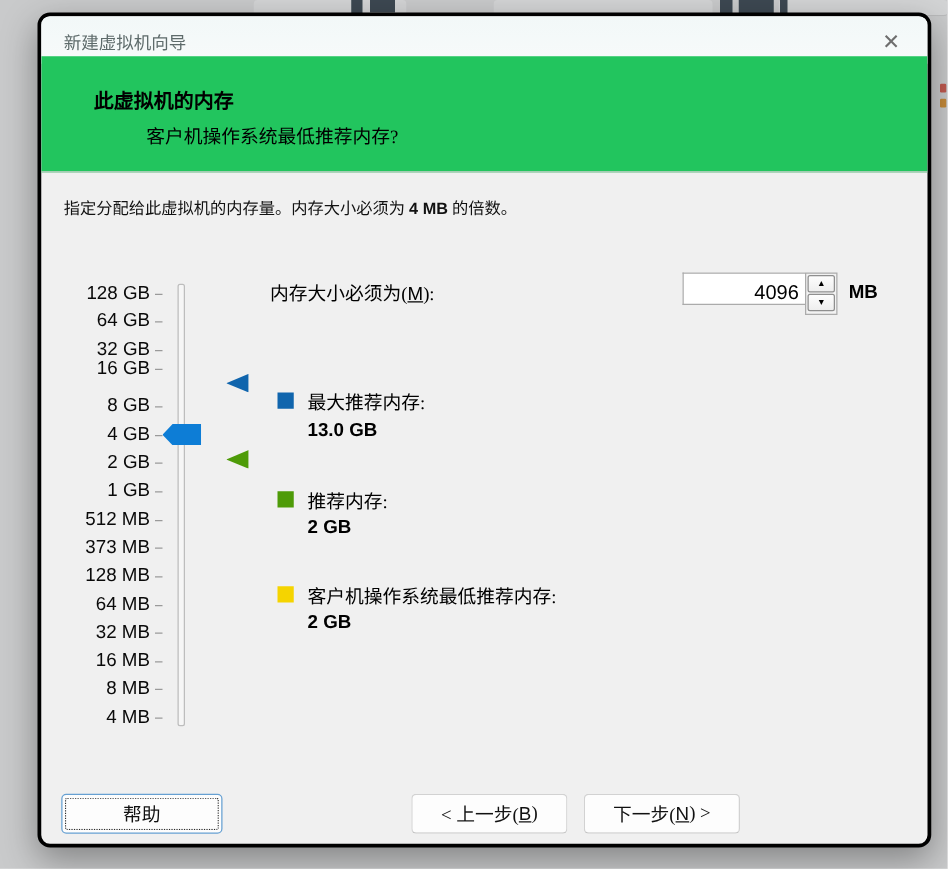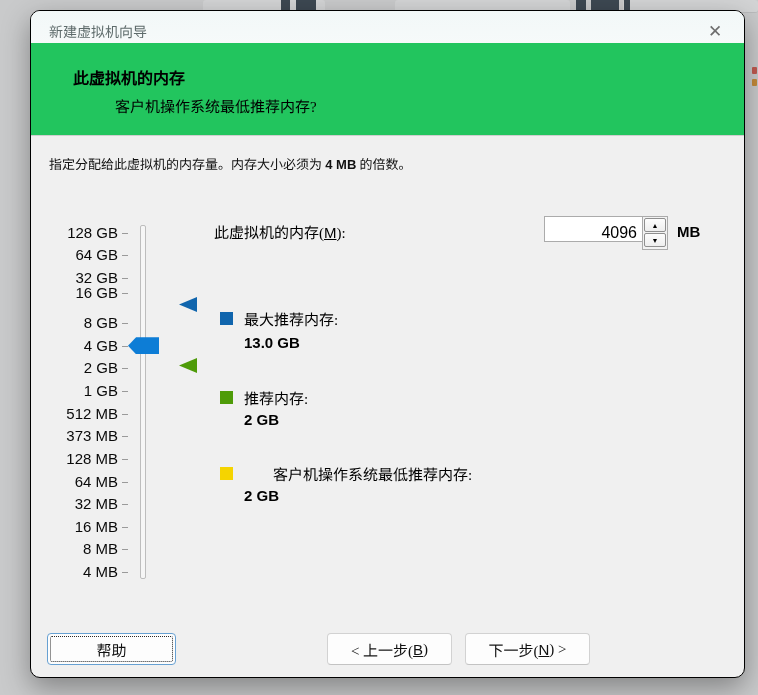--- a/index.html
+++ b/index.html
@@ -9,21 +9,21 @@
   .ui  { font-family:"Liberation Sans", sans-serif; }
 
   
   .bg-frag { position:absolute; }
   .bg-toolbtn { background:#d3d4d5; border-bottom:1px solid #babbbc; border-radius:3px; }
   .bg-glyph { background:#3d4852; }
   .bg-reddot { width:5px; height:7px; border-radius:1px; }
 
   
   .dialog { position:absolute; left:30px; top:10px; width:715px; height:668px;
-            background:#f0f0f0; border:1px solid #000000; border-radius:10px;
+            background:#f0f0f0; border:3px solid #000000; border-radius:10px;
             box-shadow:0 10px 28px rgba(0,0,0,.35); overflow:hidden; }
 
   .titlebar { position:absolute; left:0; top:0; right:0; height:38px;
               background:linear-gradient(180deg,#f2f8f8 0%,#f7fafa 100%); }
   .titlebar-text { position:absolute; left:18px; top:10px; font-size:14px; color:#5e6b6b; }
   .close-btn { position:absolute; right:14px; top:8px; width:30px; height:24px;
                display:flex; align-items:center; justify-content:center;
                color:#6e6e6e; font-size:17px; font-weight:300; cursor:default; }
 
   .header { position:absolute; left:0; top:32px; right:0; height:93px; background:#22c55e;
@@ -172,42 +172,42 @@
         <div class="scale-label">4 MB</div>
         <div class="scale-dash"></div>
       </div>
     </div>
 
   <div class="slider-track"></div>
   <div class="slider-handle" style="top: 326.3px; background: rgb(13, 125, 214);"></div>
   <div class="marker marker-left" style="left: 148px; top: 286px; background: rgb(16, 101, 173);"></div>
   <div class="marker marker-left" style="left: 148px; top: 347px; background: rgb(78, 155, 8);"></div>
 
-  <div class="mem-label cjk"><span>此虚拟机的内存(</span><span class="u ui">M</span><span>):</span></div>
+  <div class="mem-label cjk"><span>内存大小必须为(</span><span class="u ui">M</span><span>):</span></div>
   <div class="spin-field ui">4096</div>
   <div class="spinner">
     <div class="spin-btn">
         <span>▲</span>
       </div>
     <div class="spin-btn">
         <span>▼</span>
       </div>
   </div>
   <div class="mem-unit ui">MB</div>
 
   <div class="legend-square" style="top: 301px; background: rgb(16, 101, 173);"></div>
   <div class="legend-label cjk" style="top:297px;">最大推荐内存:</div>
   <div class="legend-value ui" style="top:323px;">13.0 GB</div>
 
   <div class="legend-square" style="top: 380px; background: rgb(78, 155, 8);"></div>
   <div class="legend-label cjk" style="top:376px;">推荐内存:</div>
   <div class="legend-value ui" style="top:400px;">2 GB</div>
 
   <div class="legend-square" style="top: 456px; background: rgb(245, 212, 0);"></div>
-  <div class="legend-label cjk" style="top:452px;margin-left:29px;">客户机操作系统最低推荐内存:</div>
+  <div class="legend-label cjk" style="top:452px;">客户机操作系统最低推荐内存:</div>
   <div class="legend-value ui" style="top:476px;">2 GB</div>
 
   <div class="btn btn-help cjk">
       <span>帮助</span>
     </div>
   <div class="btn btn-back cjk">
       <span>&lt; 上一步(</span>
       <span class="u ui">B</span>
       <span>)</span>
     </div>

